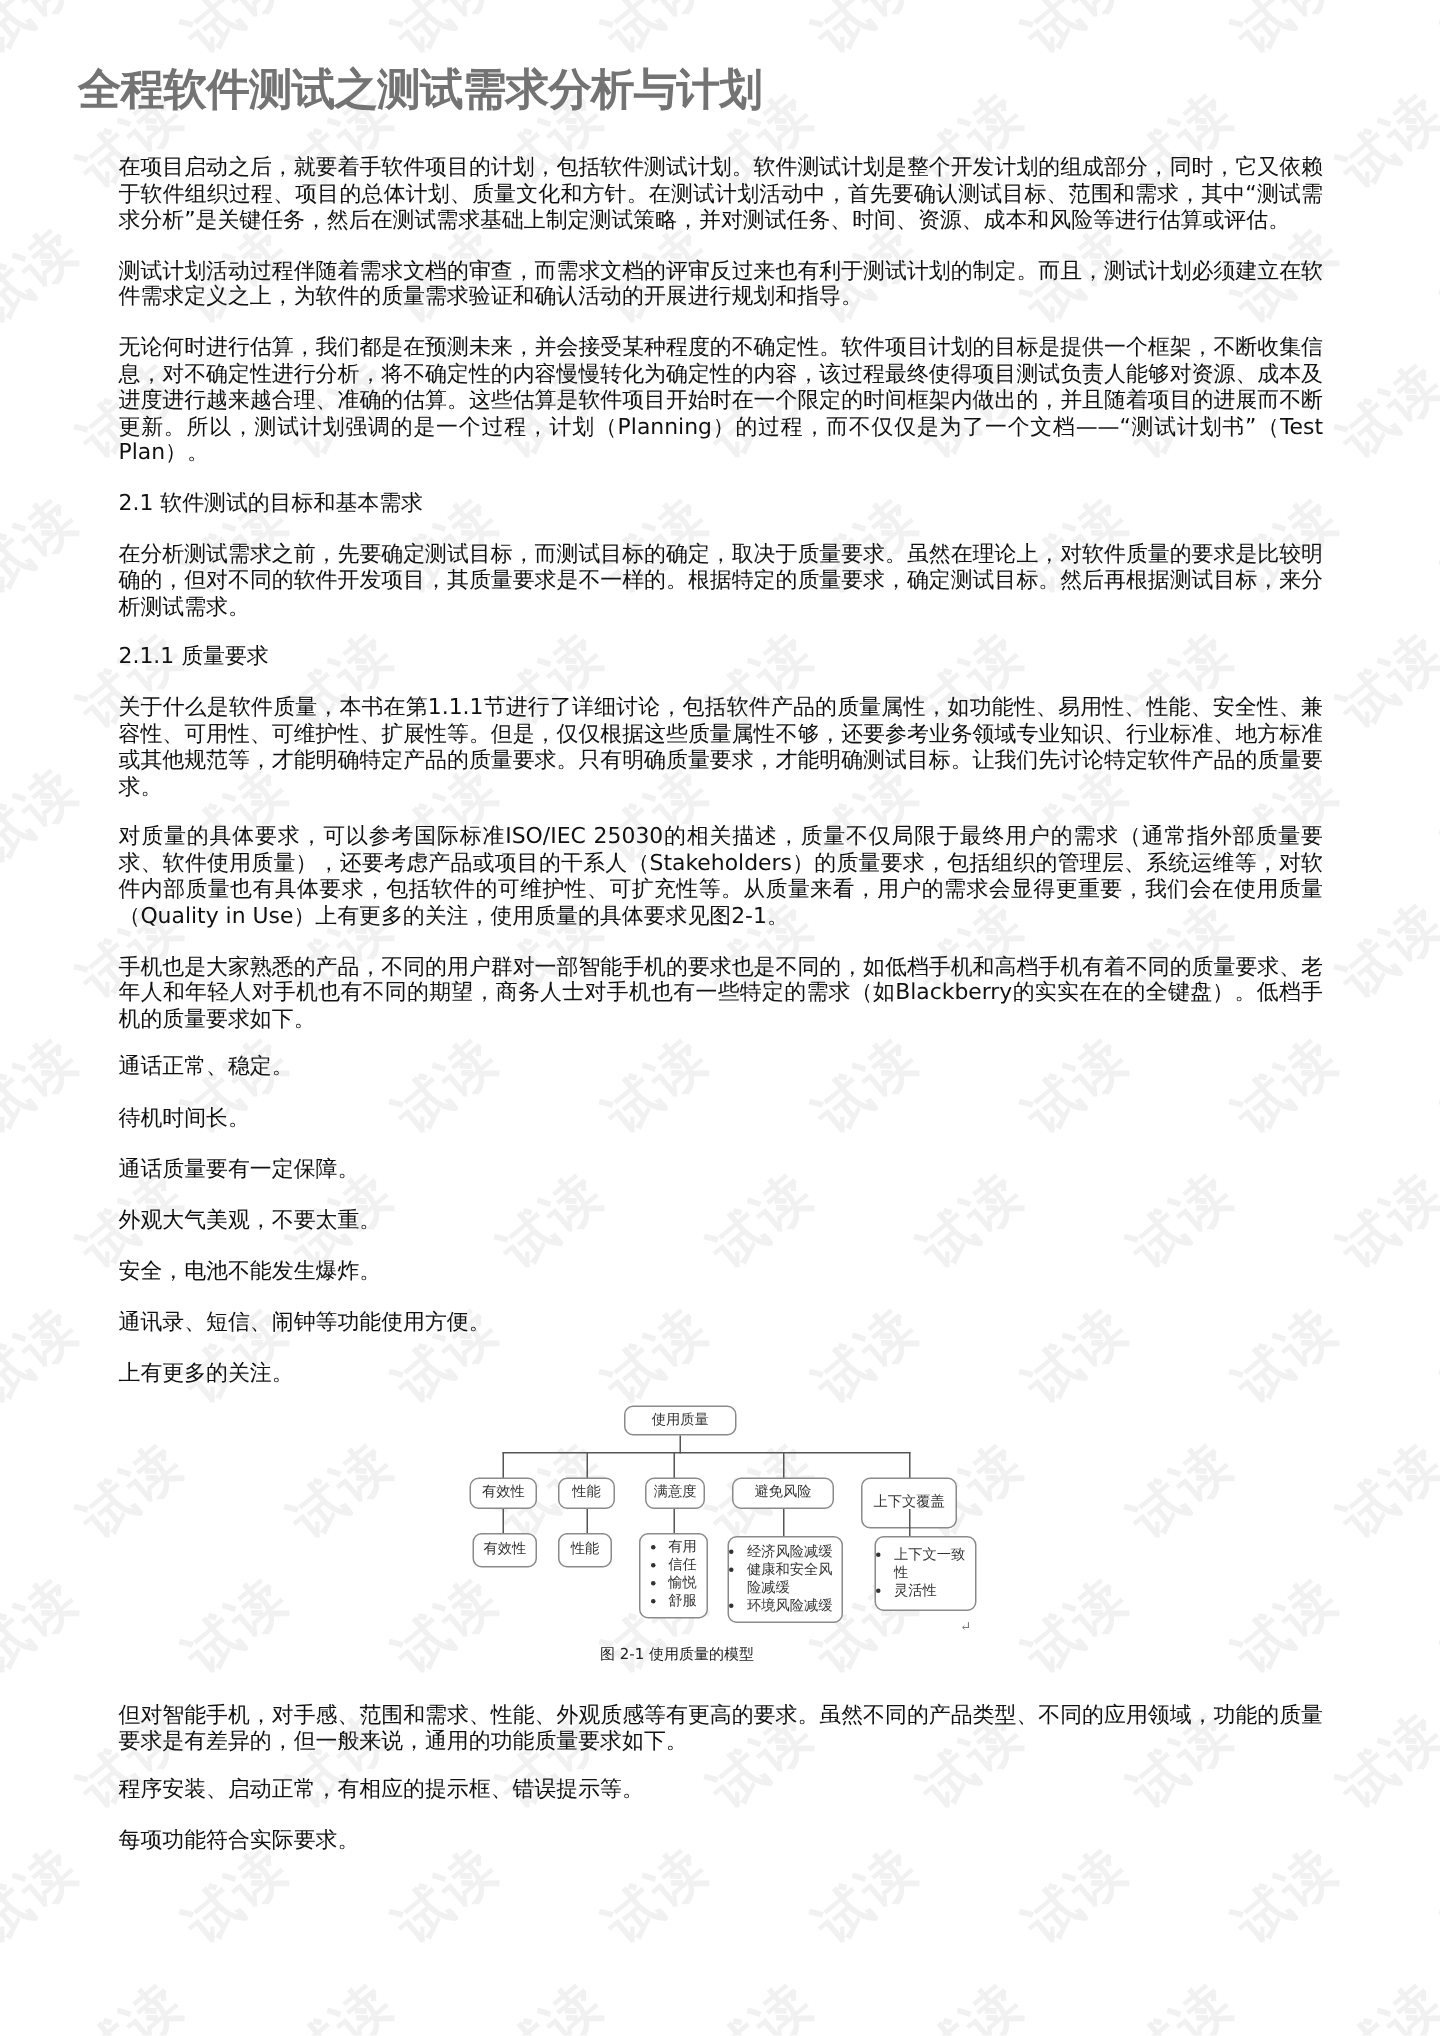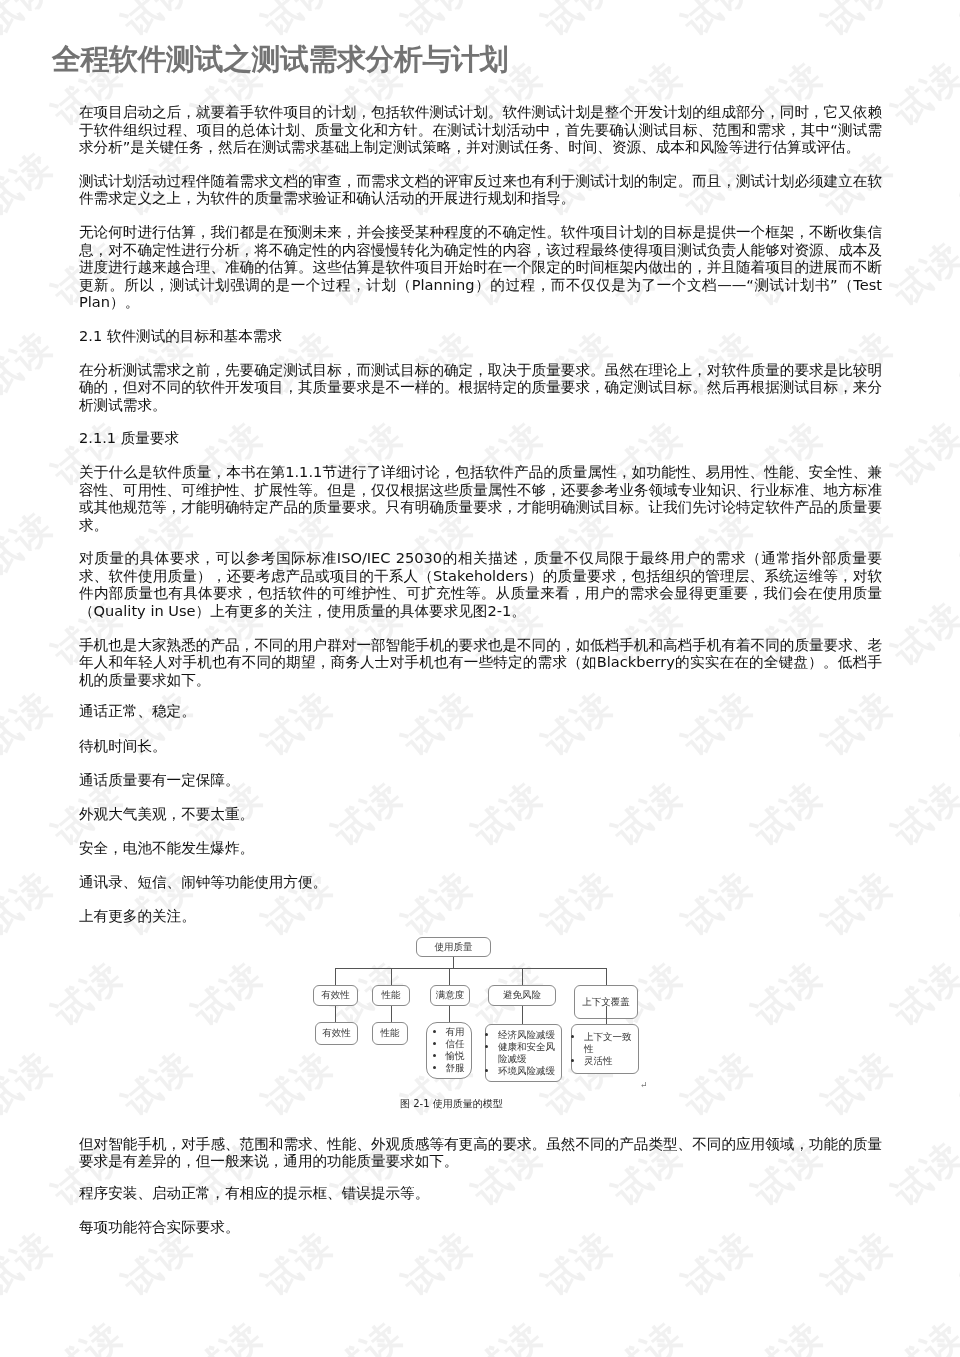--- a/index.html
+++ b/index.html
@@ -196,36 +196,36 @@
         <div class="node" style="left:269px;top:50px;width:64px;height:34px;">上下文覆盖</div>
 
         <div class="line" style="left:30px;top:71px;width:1px;height:16px;"></div>
         <div class="line" style="left:86px;top:71px;width:1px;height:16px;"></div>
         <div class="line" style="left:144px;top:71px;width:1px;height:16px;"></div>
         <div class="line" style="left:217px;top:71px;width:1px;height:18px;"></div>
         <div class="line" style="left:301px;top:71px;width:1px;height:18px;"></div>
 
         <div class="node" style="left:10px;top:87px;width:43px;height:23px;">有效性</div>
         <div class="node" style="left:67px;top:87px;width:36px;height:23px;">性能</div>
-        <div class="node" style="left:121px;top:87px;width:46px;height:57px;border-radius:11px;">
+        <div class="node" style="left:121px;top:87px;width:46px;height:57px;">
           <ul>
             <li>有用</li>
             <li>信任</li>
             <li>愉悦</li>
             <li>舒服</li>
           </ul>
         </div>
         <div class="node" style="left:180px;top:89px;width:77px;height:58px;">
           <ul>
             <li>经济风险减缓</li>
             <li>健康和安全风险减缓</li>
             <li>环境风险减缓</li>
           </ul>
         </div>
-        <div class="node" style="left:266px;top:89px;width:68px;height:50px;">
+        <div class="node" style="left:278px;top:89px;width:68px;height:50px;">
           <ul>
             <li>上下文一致性</li>
             <li>灵活性</li>
           </ul>
         </div>
         <span class="ret" style="left:335px;top:142px;">↵</span>
         <div class="caption">图 2-1   使用质量的模型</div>
       </div>
     </div>
 

